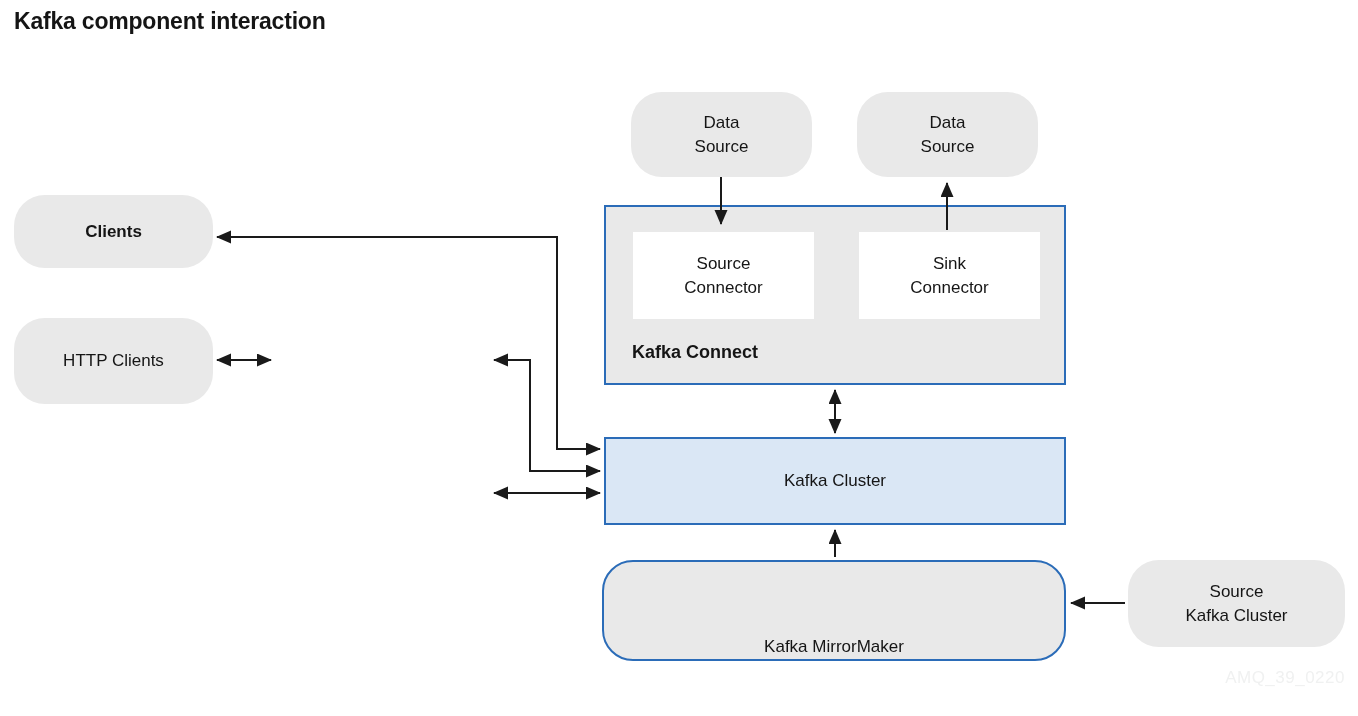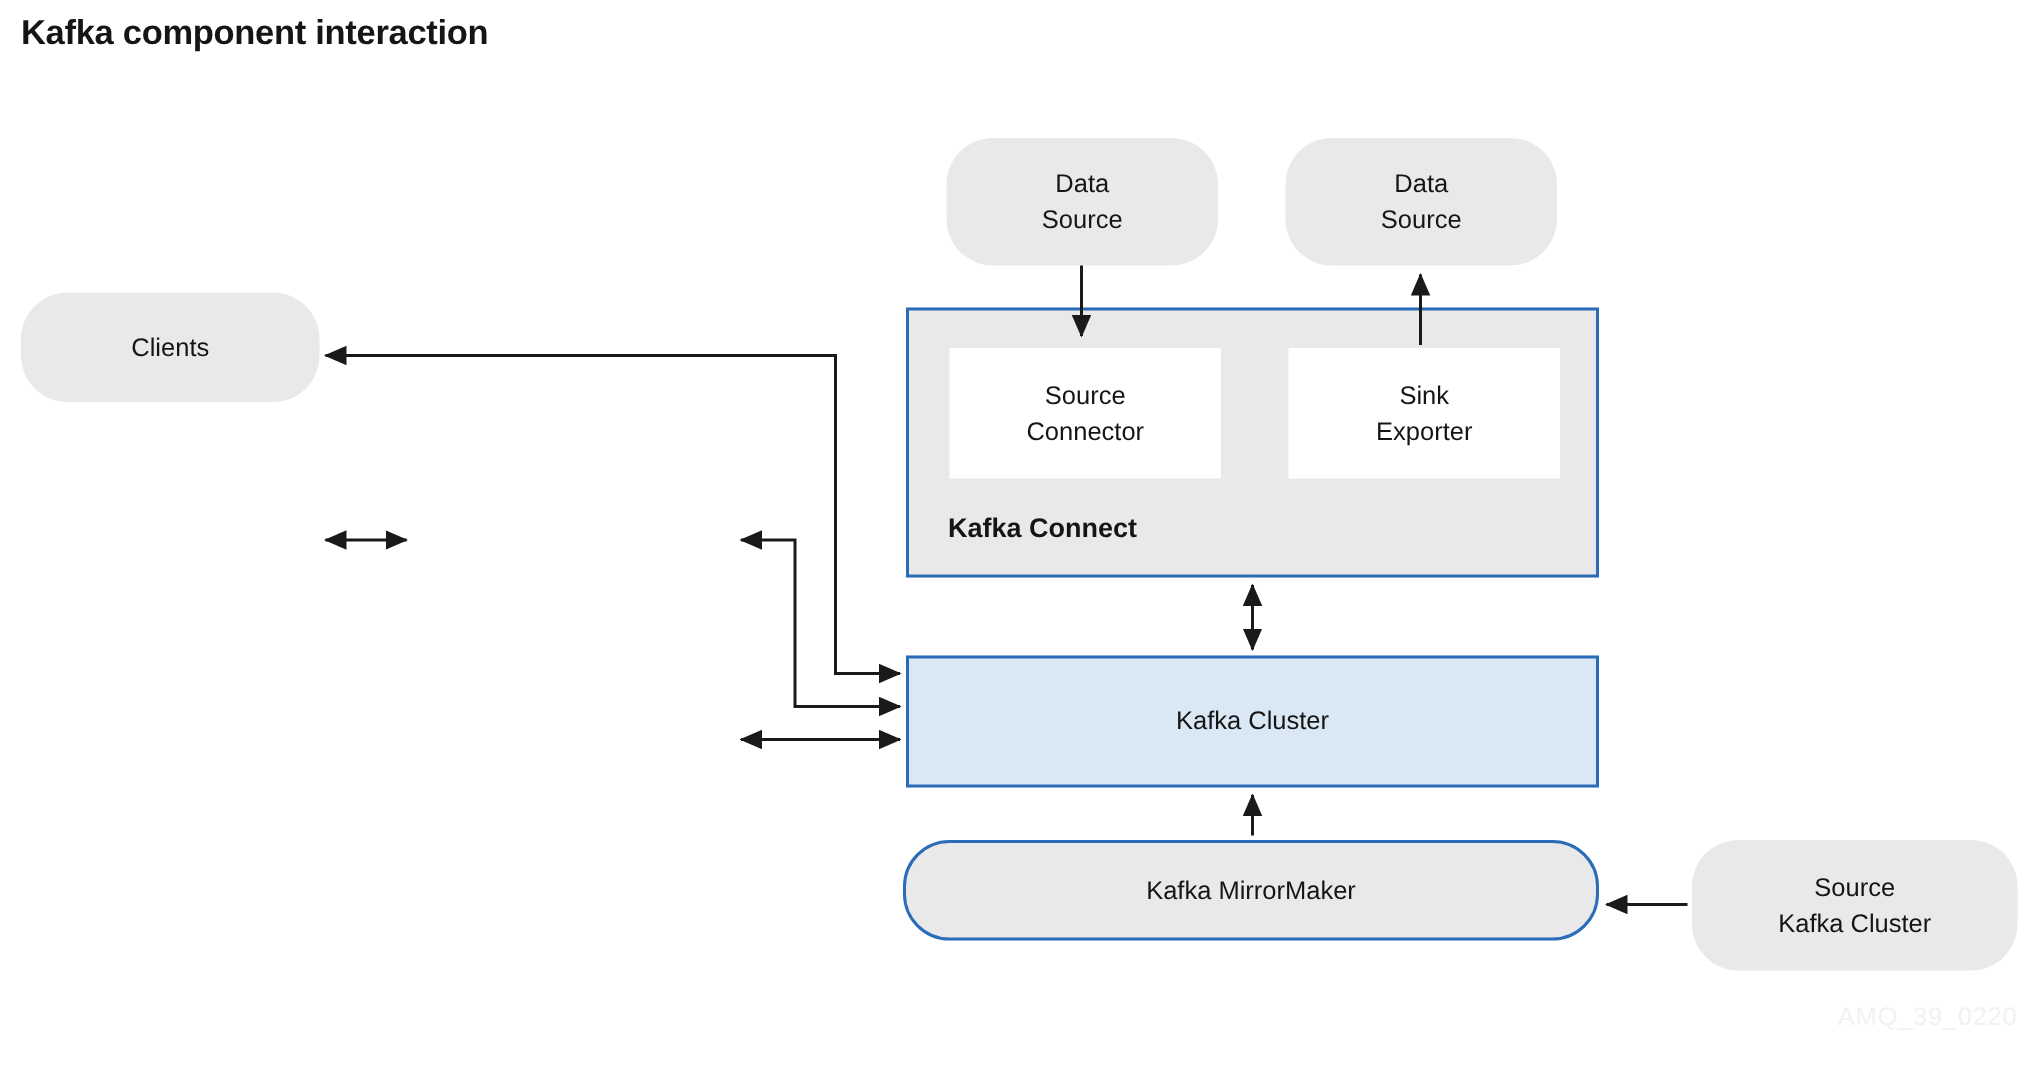--- a/index.html
+++ b/index.html
@@ -16,73 +16,76 @@
   .canvas{position:relative;width:1358px;height:716px;background:#fff;overflow:hidden;}
 
   .title{position:absolute;left:14px;top:8px;font-size:23px;font-weight:700;color:var(--text);letter-spacing:-0.2px;}
 
   .node{position:absolute;display:flex;align-items:center;justify-content:center;
         font-size:17px;color:var(--text);text-align:center;white-space:pre-line;line-height:1.4;}
   .gray{background:var(--gray-fill);border-radius:31px;}
   .blue-border{border:2px solid var(--border-blue);}
   .white{background:#ffffff;}
 
-  .node-clients{left:14px;top:195px;width:199px;height:73px;}
+  .node-clients{left:14px;top:195px;width:199px;height:73px;font-weight:bold;}
   .node-http-clients{left:14px;top:318px;width:199px;height:86px;}
   .node-kafka-bridge{left:275px;top:315px;width:215px;height:88px;background:var(--accent-blue);color:#ffffff;}
   .node-kafka-exporter{left:275px;top:438px;width:215px;height:84px;}
   .node-data-source-left{left:631px;top:92px;width:181px;height:85px;}
   .node-data-source-right{left:857px;top:92px;width:181px;height:85px;}
 
   .node-kafka-connect{left:604px;top:205px;width:462px;height:180px;background:var(--gray-fill);}
   .node-source-connector{left:27px;top:25px;width:181px;height:87px;}
   .node-sink-connector{left:253px;top:25px;width:181px;height:87px;}
   .container-label{position:absolute;left:26px;bottom:18px;font-size:18px;font-weight:700;color:var(--text);margin-top:31px;}
 
   .node-kafka-cluster{left:604px;top:437px;width:462px;height:88px;background:var(--light-blue);}
-  .node-kafka-mirrormaker{left:602px;top:560px;width:464px;height:67px;}
+  .node-kafka-mirrormaker{left:602px;top:560px;width:464px;height:101px;align-items:flex-end;}
   .node-source-kafka-cluster{left:1128px;top:560px;width:217px;height:87px;}
 
   .edges{position:absolute;left:0;top:0;width:1358px;height:716px;pointer-events:none;z-index:5;}
   .edges polyline{stroke:var(--arrow);stroke-width:2;fill:none;}
 
   .watermark{position:absolute;right:13px;top:668px;font-size:17px;color:var(--watermark);letter-spacing:0.5px;}
 </style>
 </head>
 <body>
 
 <div class="canvas">
 
   <div class="title">Kafka component interaction</div>
 
   <div class="node gray node-clients">
     <span>Clients</span>
   </div>
 
+  <div class="node gray node-http-clients">
+    <span>HTTP Clients</span>
+  </div>
 
 
 
   <div class="node gray node-data-source-left">
     <span>Data
 Source</span>
   </div>
 
   <div class="node gray node-data-source-right">
     <span>Data
 Source</span>
   </div>
 
   <div class="node blue-border node-kafka-connect">
     <div class="node white node-source-connector">
       <span>Source
 Connector</span>
     </div>
     <div class="node white node-sink-connector">
       <span>Sink
-Exporter</span>
+Connector</span>
     </div>
     <div class="container-label">Kafka Connect</div>
   </div>
 
   <div class="node blue-border node-kafka-cluster">
     <span>Kafka Cluster</span>
   </div>
 
   <div class="node gray blue-border node-kafka-mirrormaker">
     <span>Kafka MirrorMaker</span>

